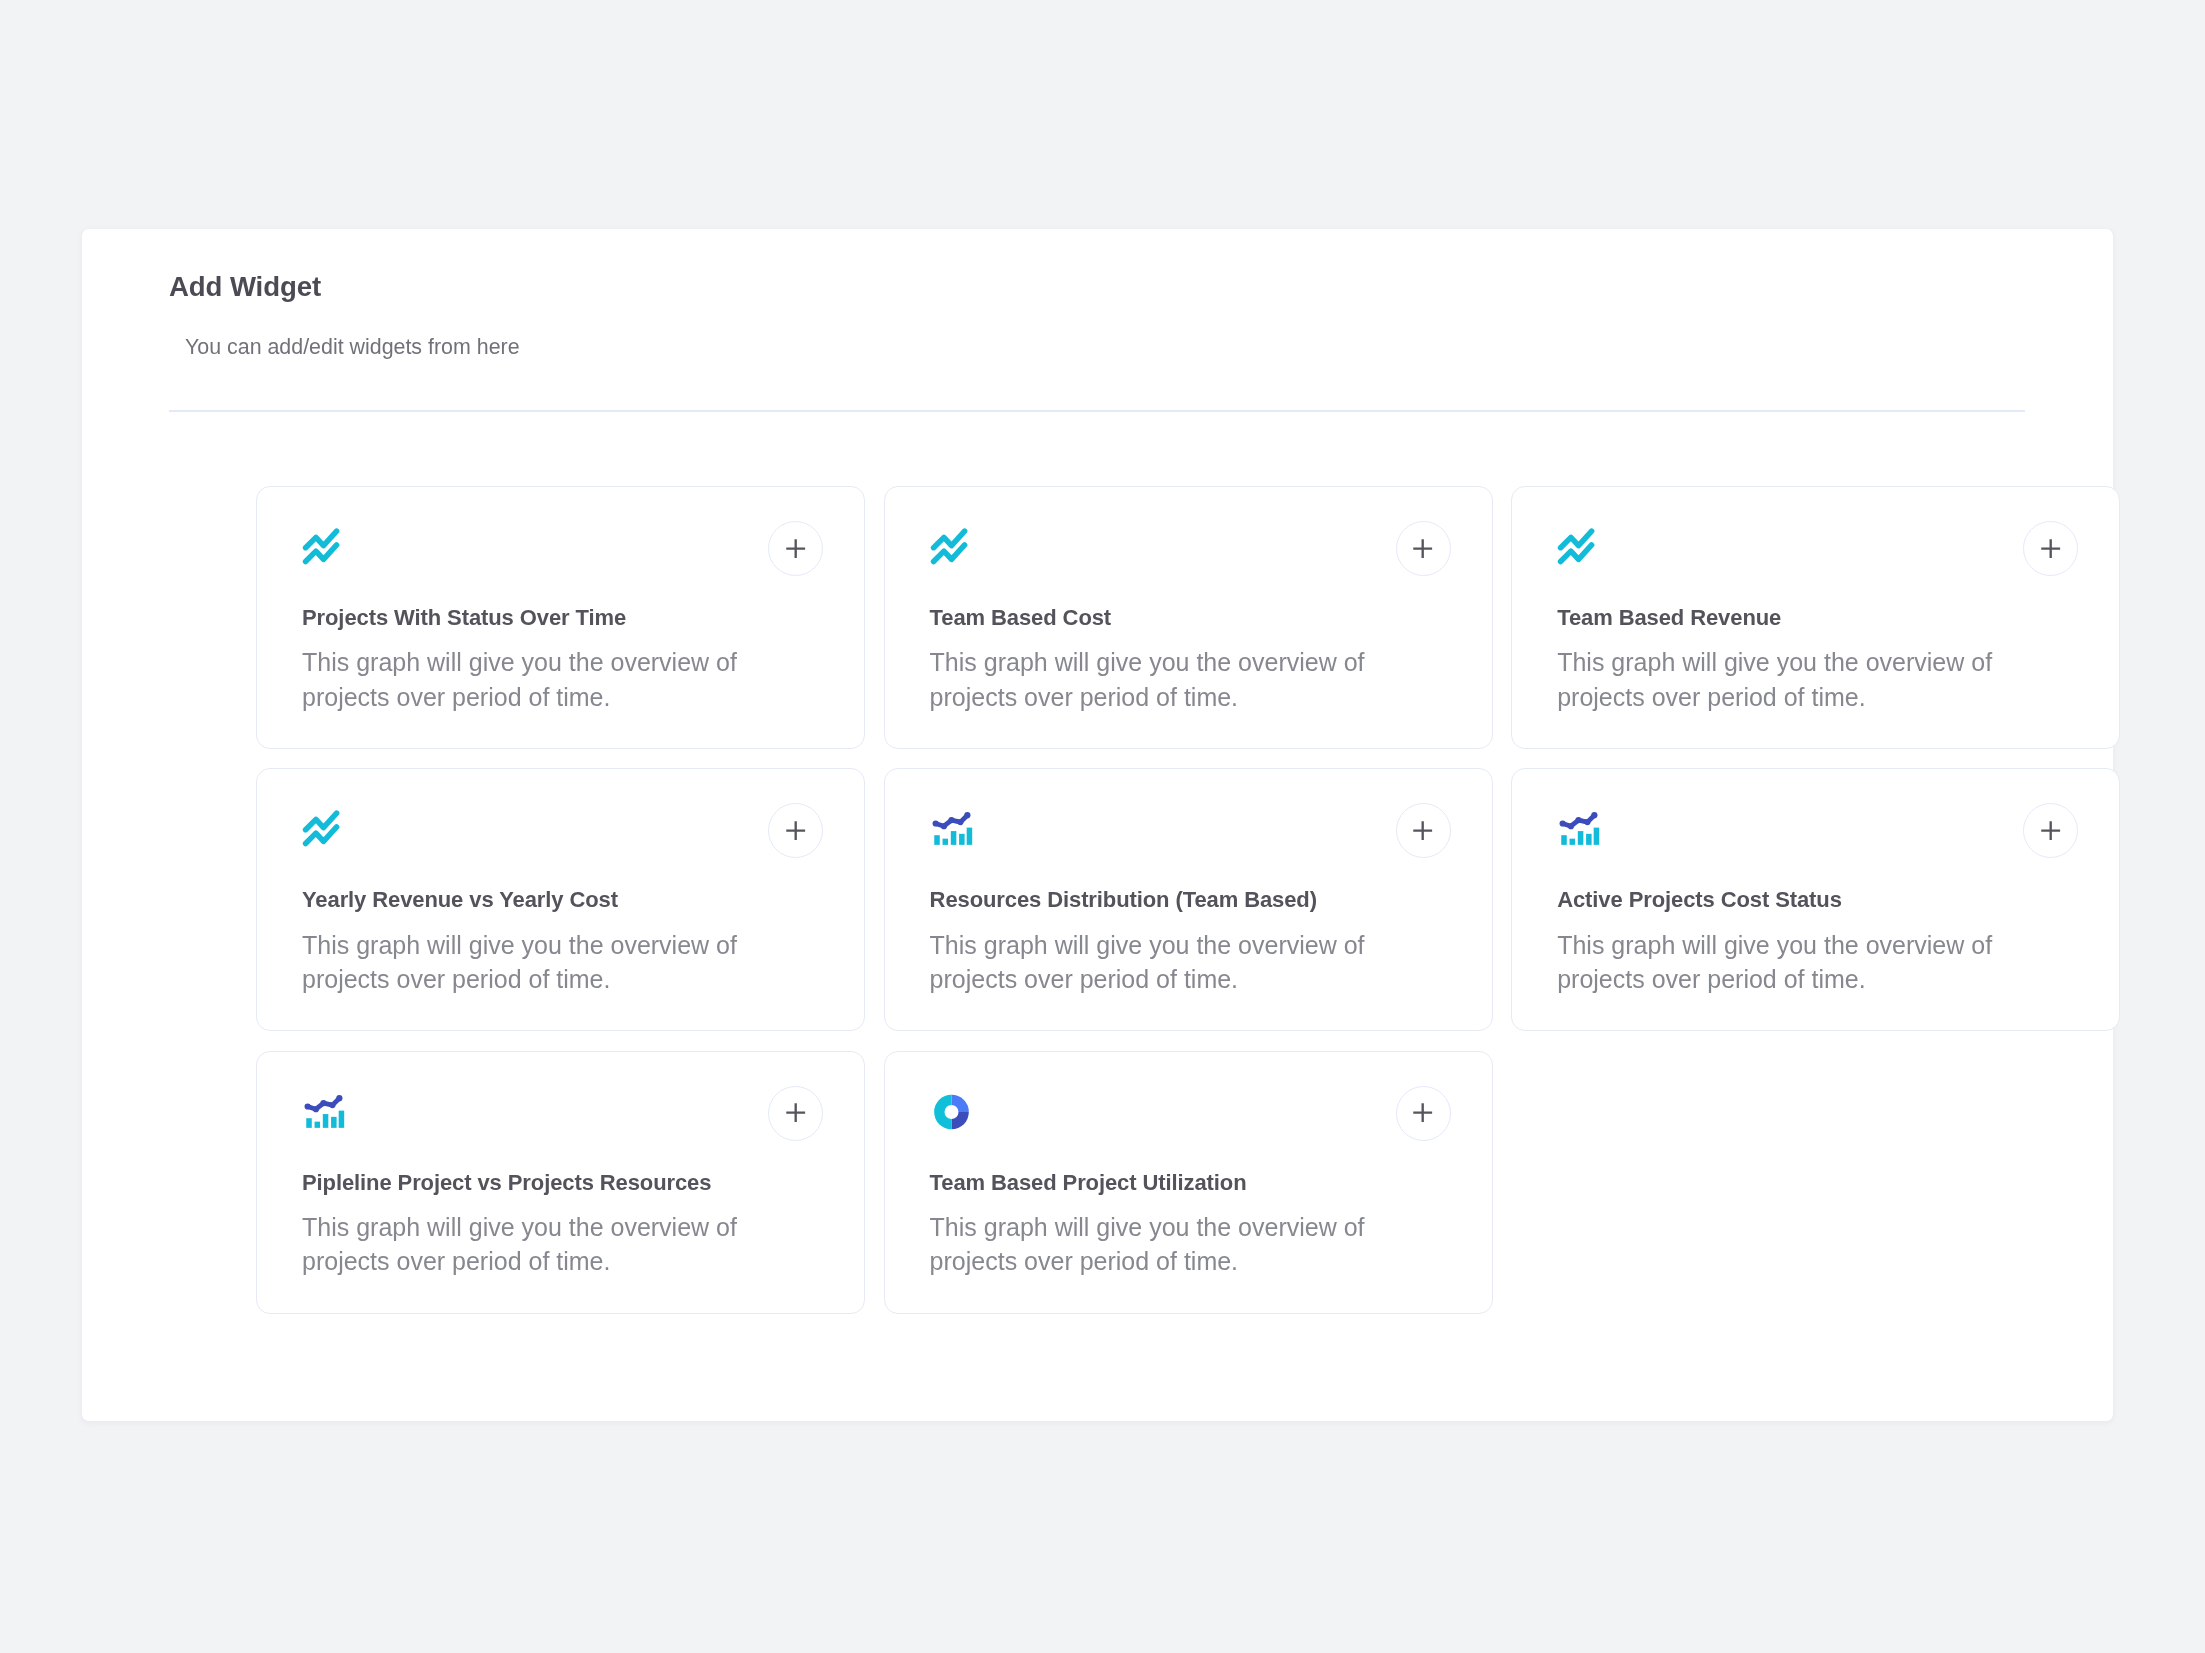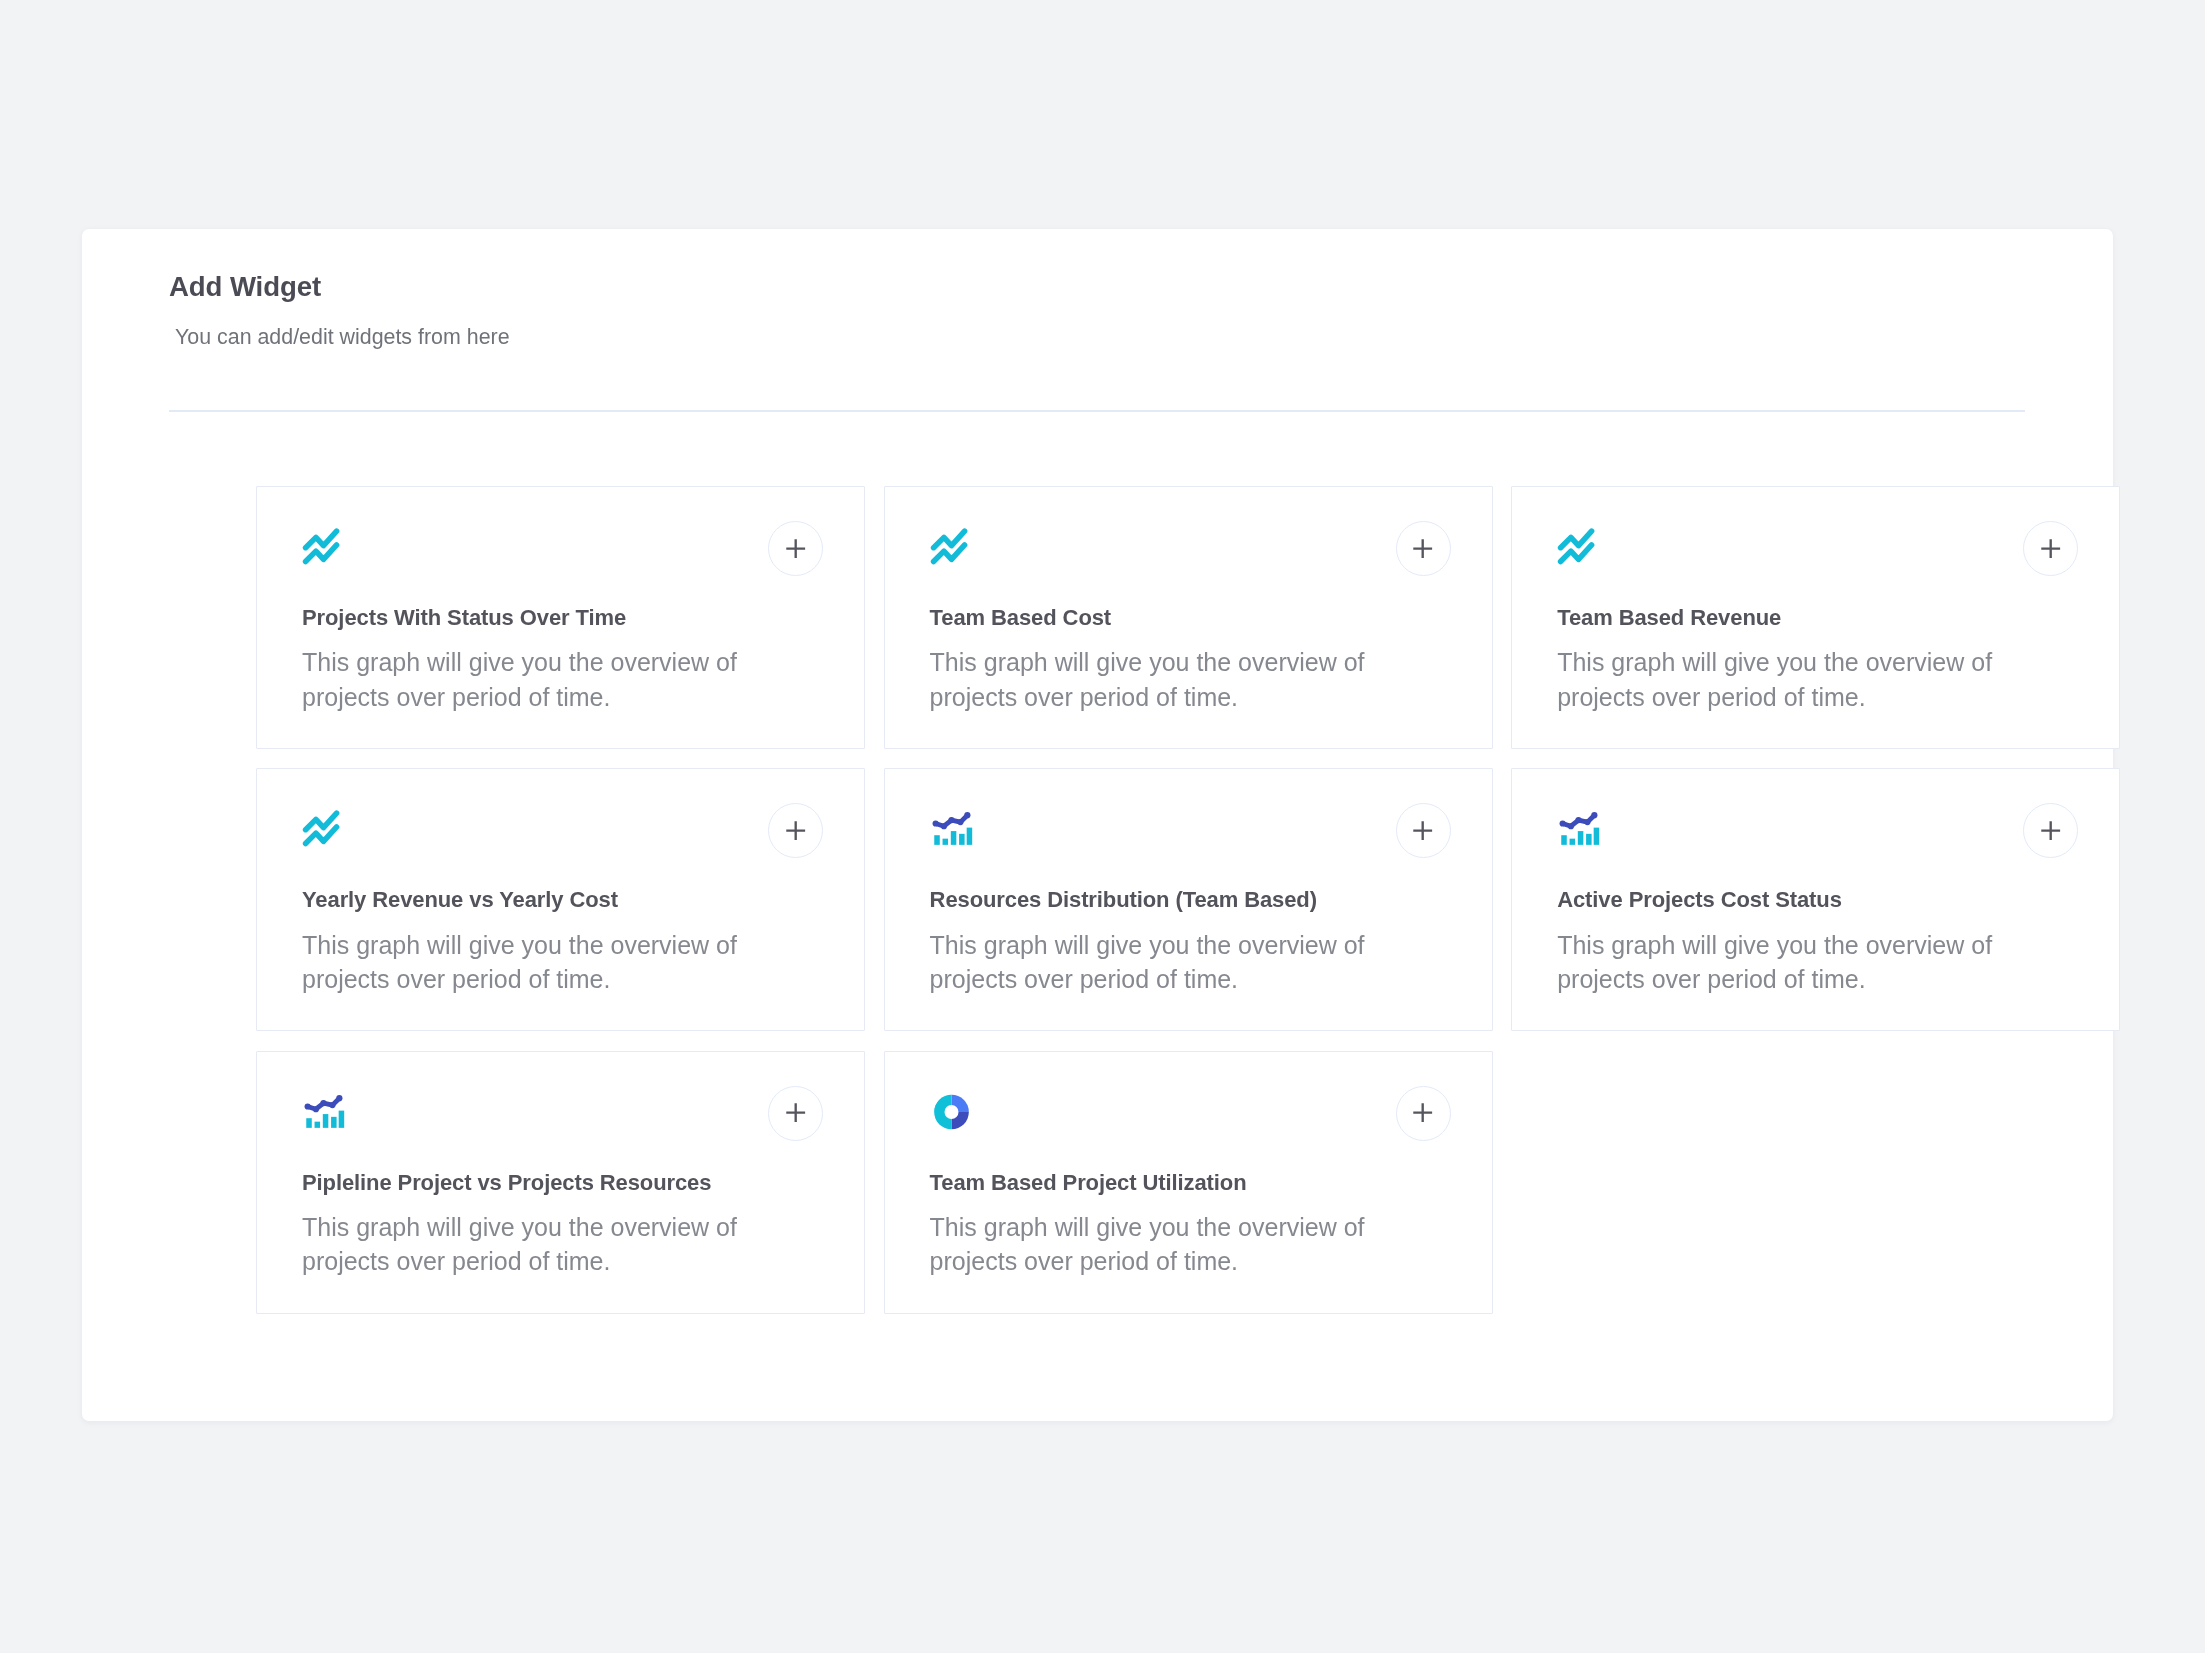--- a/index.html
+++ b/index.html
@@ -36,21 +36,21 @@
     font-weight: bold;
     color: #4b4b55;
     letter-spacing: -0.1px;
     margin: 0;
     line-height: 1.1;
   }
 
   .panel-subtitle {
     font-size: 21.4px;
     color: #6f7279;
-    margin: 6px;
+    margin: 16px;
     padding-top: 16.5px;
     line-height: 1.2;
   }
 
   .divider {
     position: absolute;
     left: 87px;
     top: 181px;
     width: 1856px;
     height: 2.1px;
@@ -66,21 +66,21 @@
     grid-template-columns: repeat(3, 609px);
     grid-column-gap: 18.6px;
     grid-row-gap: 19.3px;
   }
 
   .card {
     position: relative;
     box-sizing: border-box;
     background: #ffffff;
     border: 1.4px solid #e6eaf4;
-    border-radius: 1px;
+    border-radius: 14px;
     height: 263px;
     padding: 40px 45px 0 45px;
   }
 
   .card-icon {
     width: 43px;
     height: 40px;
     display: block;
   }
 

